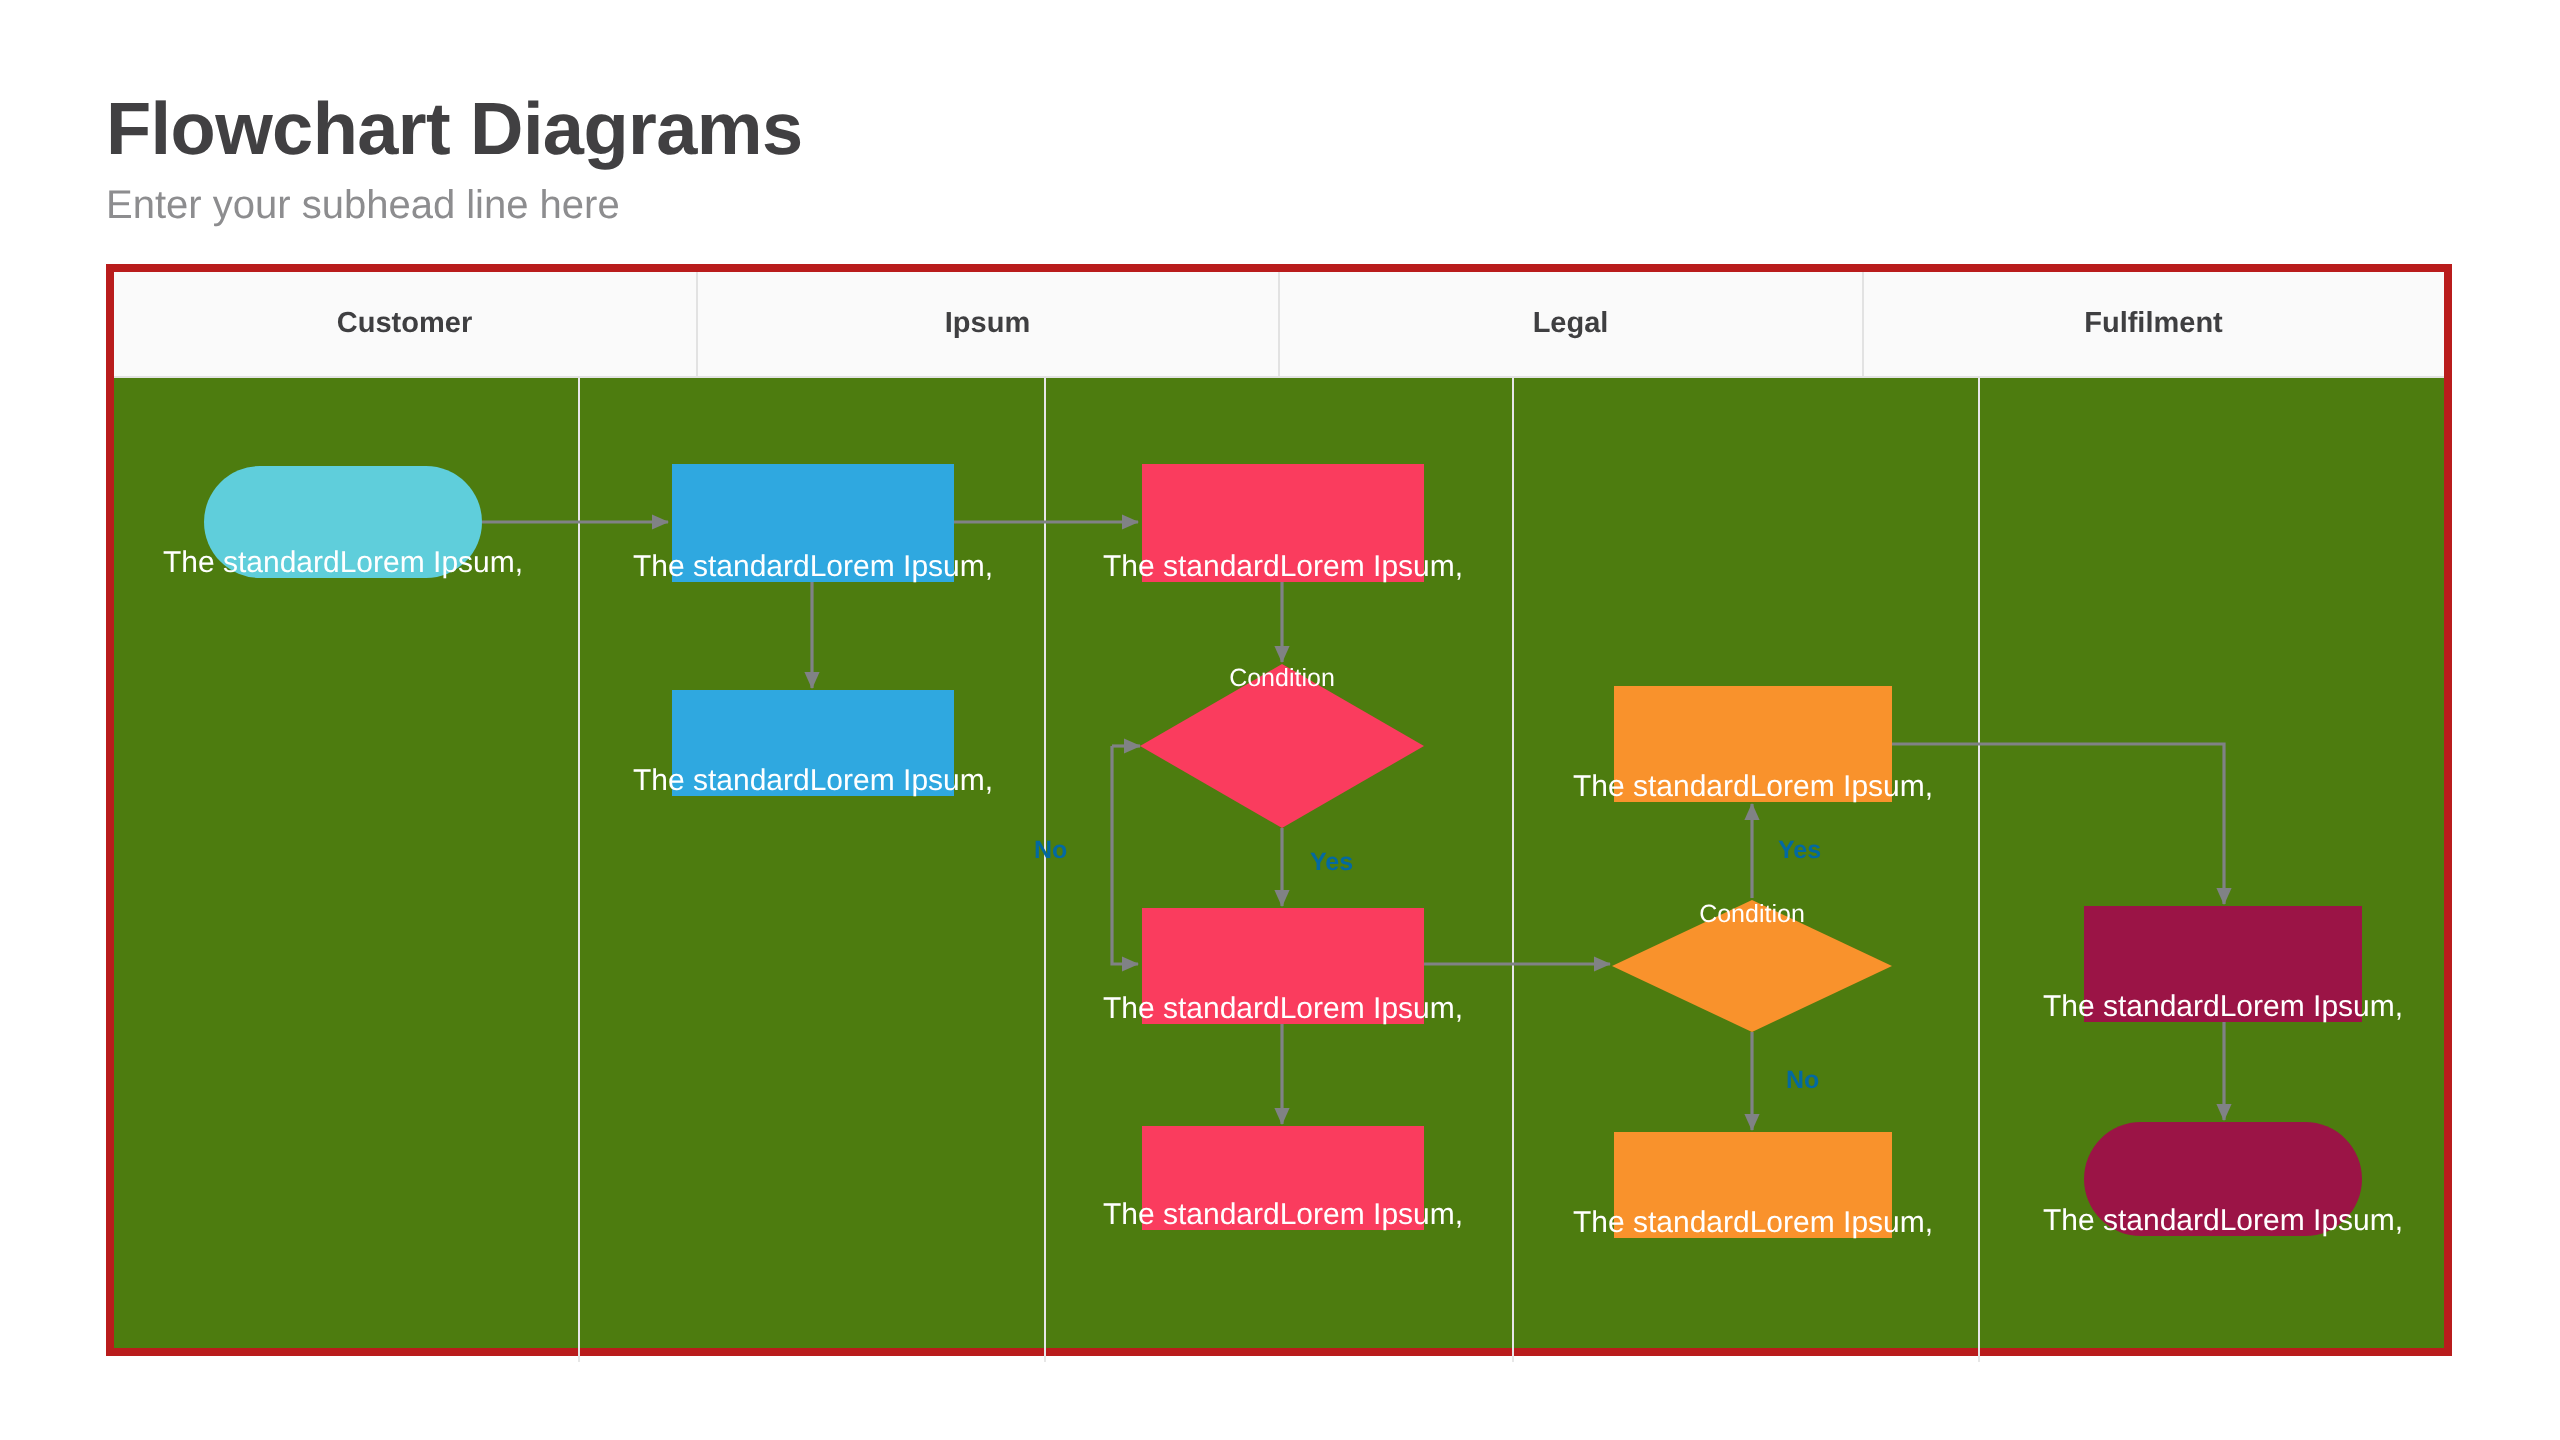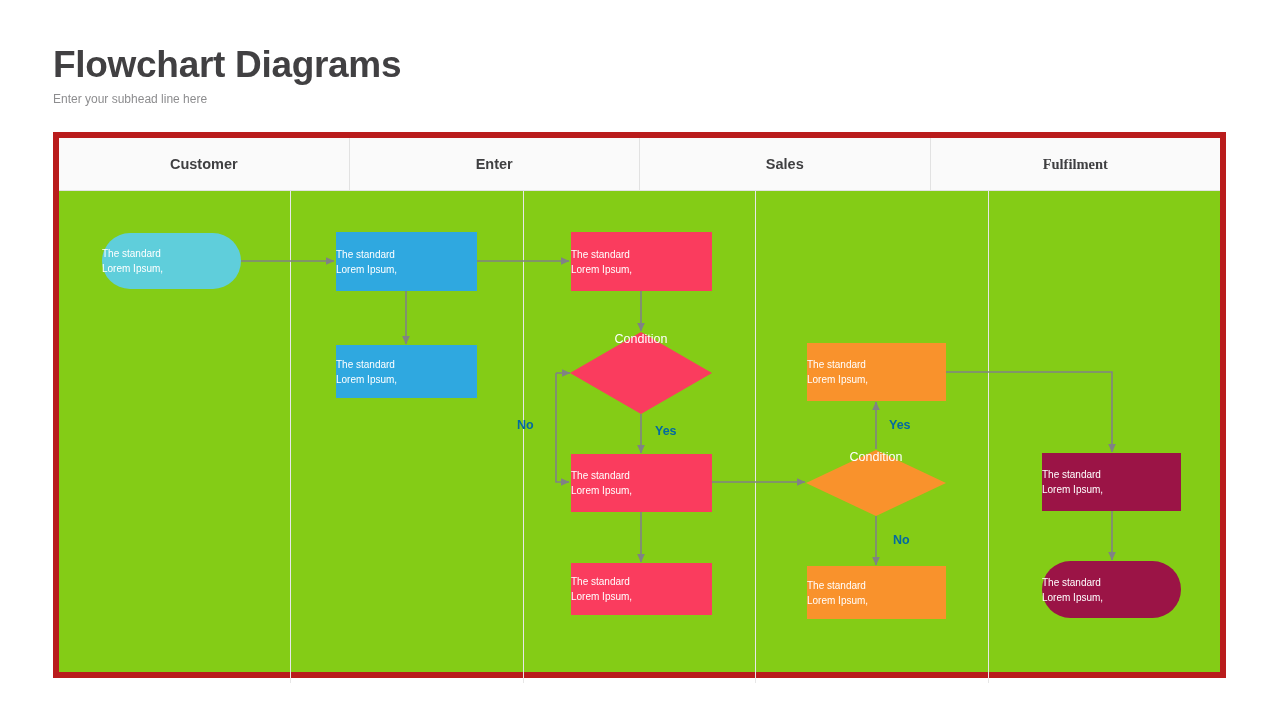--- a/index.html
+++ b/index.html
@@ -12,56 +12,56 @@
   #stage { position: relative; width: 1280px; height: 604px; }
 
   
   .title {
     position: absolute; left: 53px; top: 44px;
     font-size: 37px; font-weight: bold; letter-spacing: -0.3px;
     color: #414042; white-space: nowrap;
   }
   .subtitle {
     position: absolute; left: 53px; top: 92px;
-    font-size: 12px; font-weight: normal;
+    font-size: 20px; font-weight: normal;
     color: #8d8d8f; white-space: nowrap;
   }
 
   
   .table {
     position: absolute; left: 53px; top: 132px;
     width: 1173px; height: 546px;
-    border: 6px solid #b91c1c;
-    background: #84cc16;
+    border: 4px solid #b91c1c;
+    background: #4d7c0f;
   }
   .header-row {
     position: absolute; left: 0; top: 0; width: 100%; height: 53px;
     display: flex; background: #fafafa;
     border-bottom: 1px solid #e2e2e2;
   }
   .header-cell {
     flex: 1 1 0; display: flex; align-items: center; justify-content: center;
     font-size: 14.5px; font-weight: bold; color: #3f3f41;
     border-right: 1px solid #e2e2e2;
   }
-  .header-cell:last-child { border-right: none; font-family: Liberation Serif, serif; }
+  .header-cell:last-child { border-right: none; }
 
   .body-row { position: absolute; left: 0; top: 53px; width: 100%; height: 492px; display: flex; }
   .body-cell { flex: 1 1 0; border-right: 1px solid #e7e7e7; }
   .body-cell:last-child { border-right: none; }
 
   
   #flow { position: absolute; left: 0; top: 0; width: 1280px; height: 720px; pointer-events: none; }
 
   
   .node {
     position: absolute;
-    display: flex; flex-direction: column;
-    align-items: flex-start; justify-content: center;
-    color: #ffffff; font-size: 10px; line-height: 15px;
+    display: flex; flex-direction: row;
+    align-items: flex-end; justify-content: center;
+    color: #ffffff; font-size: 15px; line-height: 15px;
     text-align: center; white-space: nowrap;
   }
   .node .l1, .node .l2 { display: block; }
   .rect { border-radius: 0; }
   .pill { border-radius: 40px; }
 
   .diamond {
     position: absolute;
     display: flex; justify-content: center;
     color: #ffffff; font-size: 12.5px;
@@ -82,22 +82,22 @@
 <body>
 
 <div id="stage">
 
   <div class="title">Flowchart Diagrams</div>
   <div class="subtitle">Enter your subhead line here</div>
 
   <div class="table">
     <div class="header-row">
       <div class="header-cell">Customer</div>
-      <div class="header-cell">Enter</div>
-      <div class="header-cell">Sales</div>
+      <div class="header-cell">Ipsum</div>
+      <div class="header-cell">Legal</div>
       <div class="header-cell">Fulfilment</div>
     </div>
     <div class="body-row">
       <div class="body-cell"></div>
       <div class="body-cell"></div>
       <div class="body-cell"></div>
       <div class="body-cell"></div>
       <div class="body-cell"></div>
     </div>
   </div>

